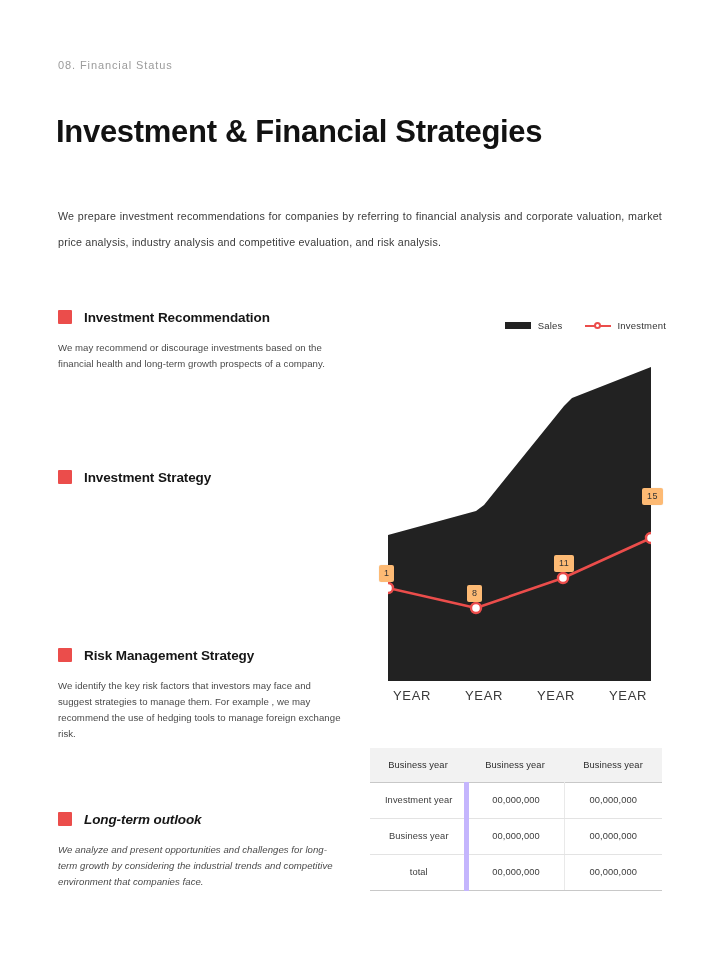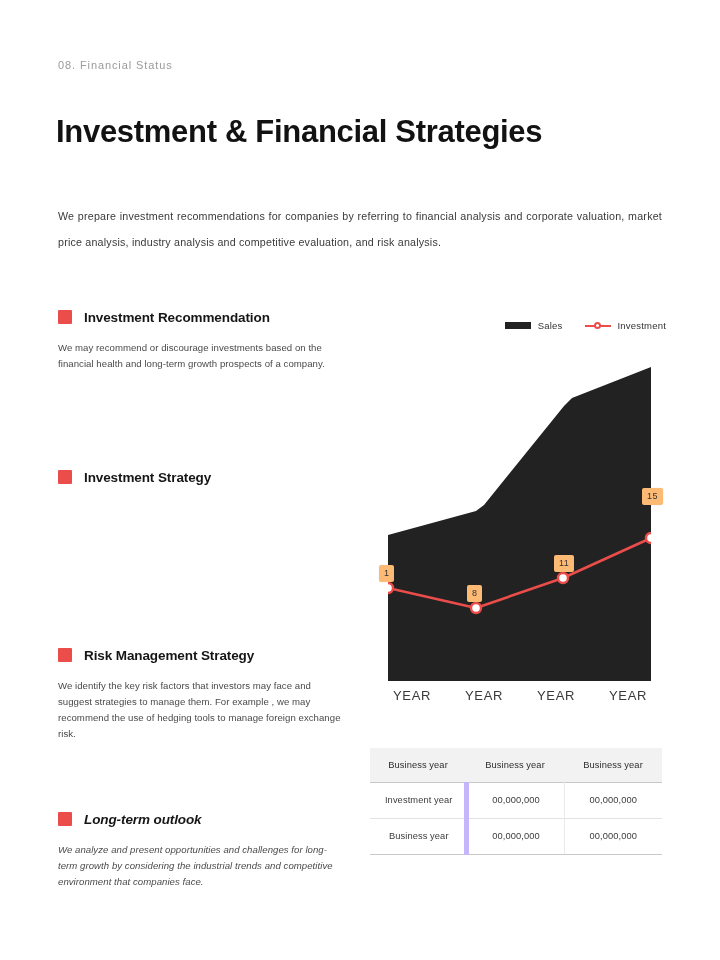--- a/index.html
+++ b/index.html
@@ -331,17 +331,22 @@
         <tr>
           <td class="label-cell">Investment year</td>
           <td class="num mid">00,000,000</td>
           <td class="num">00,000,000</td>
         </tr>
         <tr>
           <td class="label-cell">Business year</td>
           <td class="num mid">00,000,000</td>
           <td class="num">00,000,000</td>
         </tr>
+        <tr>
+          <td class="label-cell">total</td>
+          <td class="num mid">00,000,000</td>
+          <td class="num">00,000,000</td>
+        </tr>
       </tbody>
     </table>
   </div>
 
 </div>
 
 </body></html>

